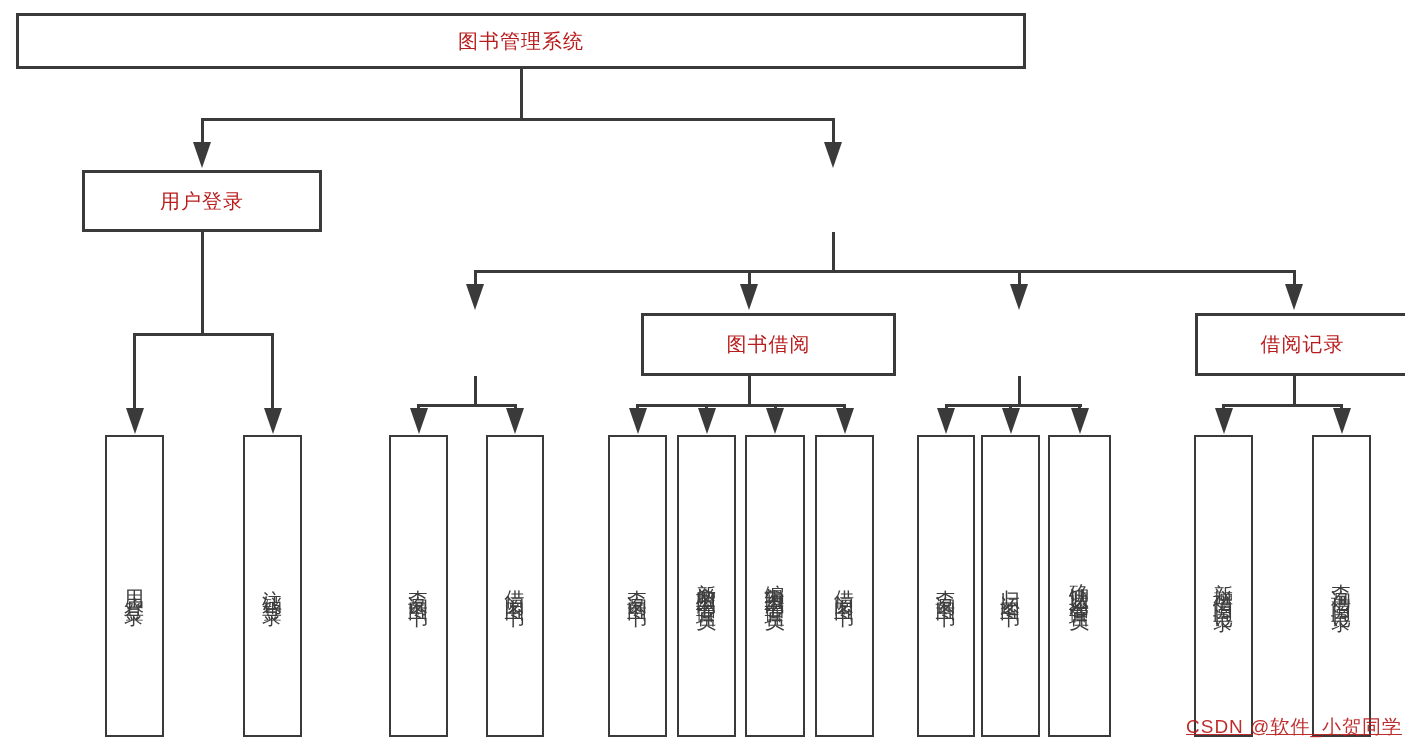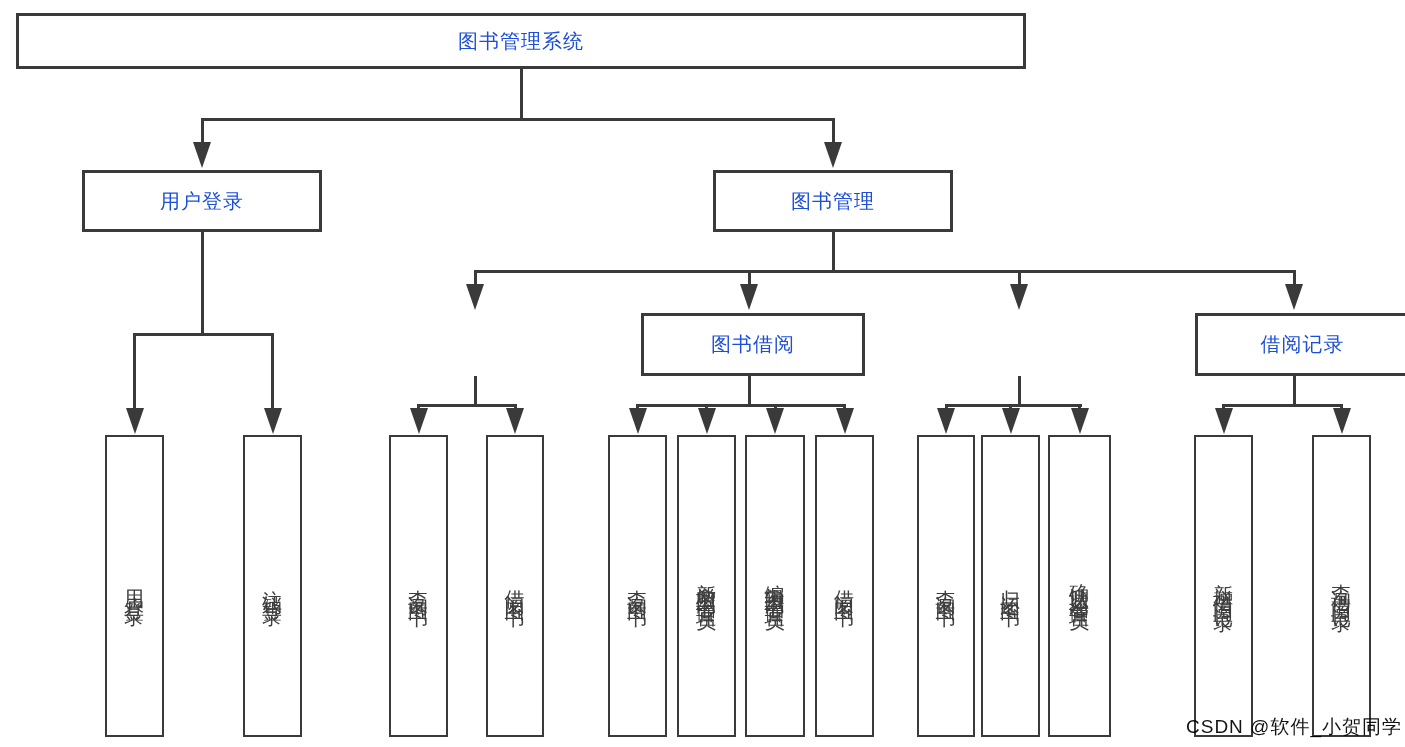--- a/index.html
+++ b/index.html
@@ -4,57 +4,54 @@
 <style>
   html,body { margin:0; padding:0; background:#fff; }
   .stage {
     position:relative; width:1405px; height:747px; background:#ffffff;
     font-family:"Liberation Sans","DejaVu Sans",sans-serif; overflow:hidden;
   }
   .hbox {
     position:absolute; box-sizing:border-box;
     border:3px solid #3a3a3a; background:#ffffff;
     display:flex; align-items:center; justify-content:center;
-    font-size:20px; color:#1d4ed8; letter-spacing:1px; white-space:nowrap;
+    font-size:20px; color:#b91c1c; letter-spacing:1px; white-space:nowrap;
   }
   .vbox {
     position:absolute; box-sizing:border-box;
     border:2px solid #3a3a3a; background:#ffffff;
     display:flex; align-items:center; justify-content:center;
     writing-mode:vertical-rl; text-orientation:mixed;
     font-size:20px; color:#3d3d3d; letter-spacing:6px; line-height:1;
   }
   .line { position:absolute; background:#3a3a3a; }
   .arr {
     position:absolute; width:0; height:0;
     border-left:9px solid transparent; border-right:9px solid transparent;
     border-top:26px solid #3a3a3a;
   }
   .watermark {
-    position:absolute; font-size:19px; color:#000000; opacity:.92;
-    letter-spacing:1px; white-space:nowrap;
+    position:absolute; font-size:19px; color:#b91c1c; opacity:.92;
+    letter-spacing:1px; white-space:nowrap;text-decoration:underline;
   }
 </style>
 </head>
 <body>
 
 <div class="stage">
 
   <div class="hbox" style="left:16px; top:13px; width:1010px; height:56px;">
     <span>图书管理系统</span>
   </div>
 
   <div class="hbox" style="left:82px; top:170px; width:240px; height:62px;">
     <span>用户登录</span>
   </div>
-  <div class="hbox" style="left:713px; top:170px; width:240px; height:62px;">
-    <span>图书管理</span>
-  </div>
 
-  <div class="hbox" style="left:641px; top:313px; width:224px; height:63px;">
+  <div class="hbox" style="left:641px; top:313px; width:255px; height:63px;">
     <span>图书借阅</span>
   </div>
   <div class="hbox" style="left:1187px; top:313px; width:215px; height:63px;margin-left:8px;">
     <span>借阅记录</span>
   </div>
 
   <div class="vbox" style="left:105px; top:435px; width:59px; height:302px;">
     <span>用户登录</span>
   </div>
   <div class="vbox" style="left:243px; top:435px; width:59px; height:302px;">

